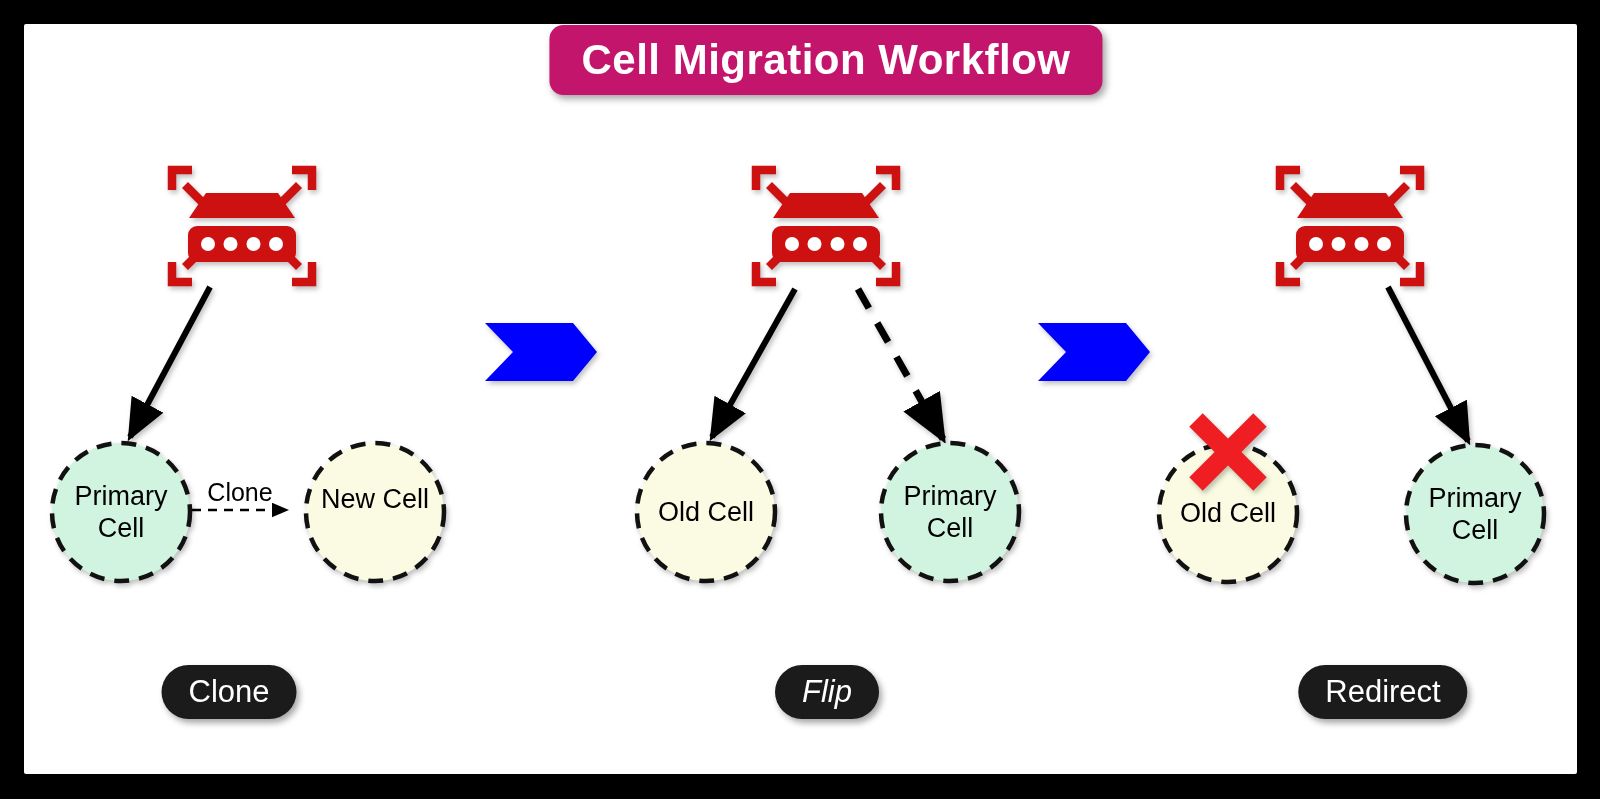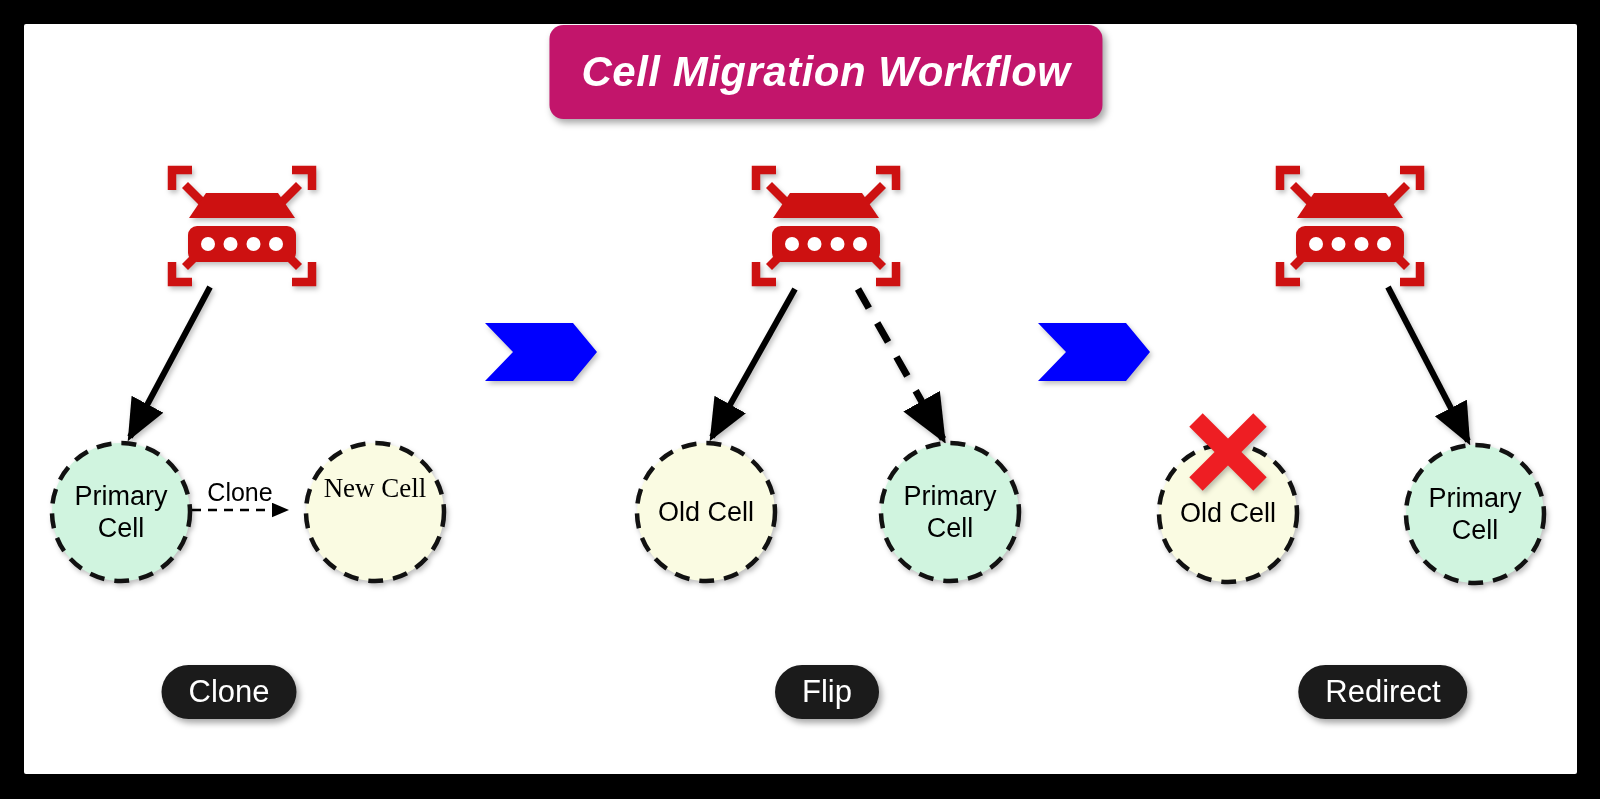--- a/index.html
+++ b/index.html
@@ -2,22 +2,22 @@
 <html><head>
 <meta charset="utf-8">
 <style>
   html,body{margin:0;padding:0;background:#000;}
   .frame{position:relative;width:1600px;height:799px;background:#000;overflow:hidden;
          font-family:"Liberation Sans","DejaVu Sans",sans-serif;}
   .canvas{position:absolute;left:24px;top:24px;width:1553px;height:750px;background:#fff;border-radius:2px;}
 
   .title-banner{position:absolute;left:826px;top:25px;transform:translateX(-50%);
     background:#C2156B;color:#fff;font-size:42px;font-weight:600;letter-spacing:.5px;
-    height:70px;line-height:70px;padding:12px 32px;border-radius:14px;white-space:nowrap;
-    box-shadow:3px 4px 7px rgba(0,0,0,.35);font-style:italic;}
+    height:70px;line-height:70px;padding:0 32px;border-radius:14px;white-space:nowrap;
+    box-shadow:3px 4px 7px rgba(0,0,0,.35);}
 
   .diagram-svg{position:absolute;left:0;top:0;width:1600px;height:799px;}
   .sh{filter:drop-shadow(2.5px 3.5px 2.5px rgba(0,0,0,.25));}
 
   .cell-label{position:absolute;width:138px;height:138px;display:flex;align-items:center;
     justify-content:center;text-align:center;color:#000;font-size:27px;line-height:1.2;
     pointer-events:none;}
 
   .stage-pill{position:absolute;transform:translate(-50%,-50%);background:#1B1B1B;color:#fff;
     font-size:31px;font-weight:500;height:54px;line-height:54px;padding:0 27px;
@@ -87,24 +87,24 @@
       <circle class="sh" cx="1228" cy="513" r="69" fill="#FAFBE2" stroke="#111" stroke-width="4.5" stroke-dasharray="15 10"></circle>
       <circle class="sh" cx="1475" cy="514" r="69" fill="#D0F4DF" stroke="#111" stroke-width="4.5" stroke-dasharray="15 10"></circle>
       <g class="sh">
         <line x1="1196" y1="420" x2="1260" y2="484" stroke="#EE1E23" stroke-width="19"></line>
         <line x1="1196" y1="484" x2="1260" y2="420" stroke="#EE1E23" stroke-width="19"></line>
       </g>
     </g>
   </svg>
 
   <div class="cell-label" style="left:52px;top:443px;">Primary Cell</div>
-  <div class="cell-label" style="left:306px;top:419px;font-family:Liberation Serif, serif;">New Cell</div>
+  <div class="cell-label" style="left:306px;top:430px;">New Cell</div>
   <div class="cell-label" style="left:637px;top:443px;">Old Cell</div>
   <div class="cell-label" style="left:881px;top:443px;">Primary Cell</div>
   <div class="cell-label" style="left:1159px;top:444px;">Old Cell</div>
   <div class="cell-label" style="left:1406px;top:445px;">Primary Cell</div>
 
   <span class="edge-label" style="left:240px;top:492px;">Clone</span>
 
   <div class="stage-pill" style="left:229px;top:692px;">Clone</div>
-  <div class="stage-pill" style="left:827px;top:692px;">Flip</div>
+  <div class="stage-pill" style="left:827px;top:692px;font-style:italic;">Flip</div>
   <div class="stage-pill" style="left:1383px;top:692px;">Redirect</div>
 </div>
 
 </body></html>

